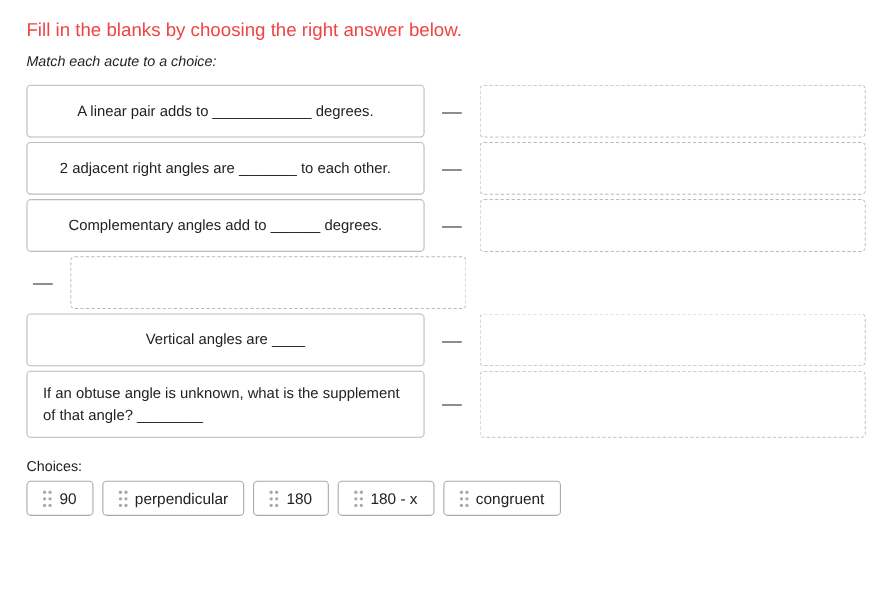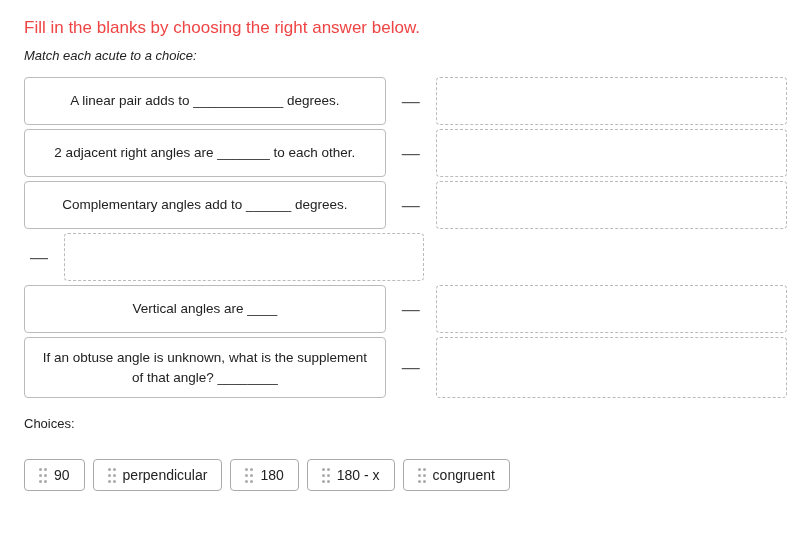--- a/index.html
+++ b/index.html
@@ -36,21 +36,20 @@
     }
     .match-question {
       border: 1.5px solid #bbb;
       border-radius: 4px;
       padding: 10px 14px;
       width: 370px;
       min-height: 48px;
       display: flex;
       align-items: center;
       justify-content: center;
-      text-align: center;
       font-size: 13.5px;
       background: #fff;
       line-height: 1.45;
     }
     .match-arrow {
       display: flex;
       align-items: center;
       justify-content: center;
       width: 30px;
       font-size: 18px;
@@ -63,21 +62,21 @@
       width: 360px;
       min-height: 48px;
       background: #fff;
     }
     .choices-section {
       margin-top: 10px;
     }
     .choices-label {
       font-size: 13px;
       font-weight: normal;
-      margin-bottom: 28px;
+      margin-bottom: 6px;
       color: #222;
     }
     .choices-row {
       display: flex;
       flex-wrap: wrap;
       gap: 8px;
       align-items: center;
     }
     .choice-item {
       border: 1.5px solid #aaa;

